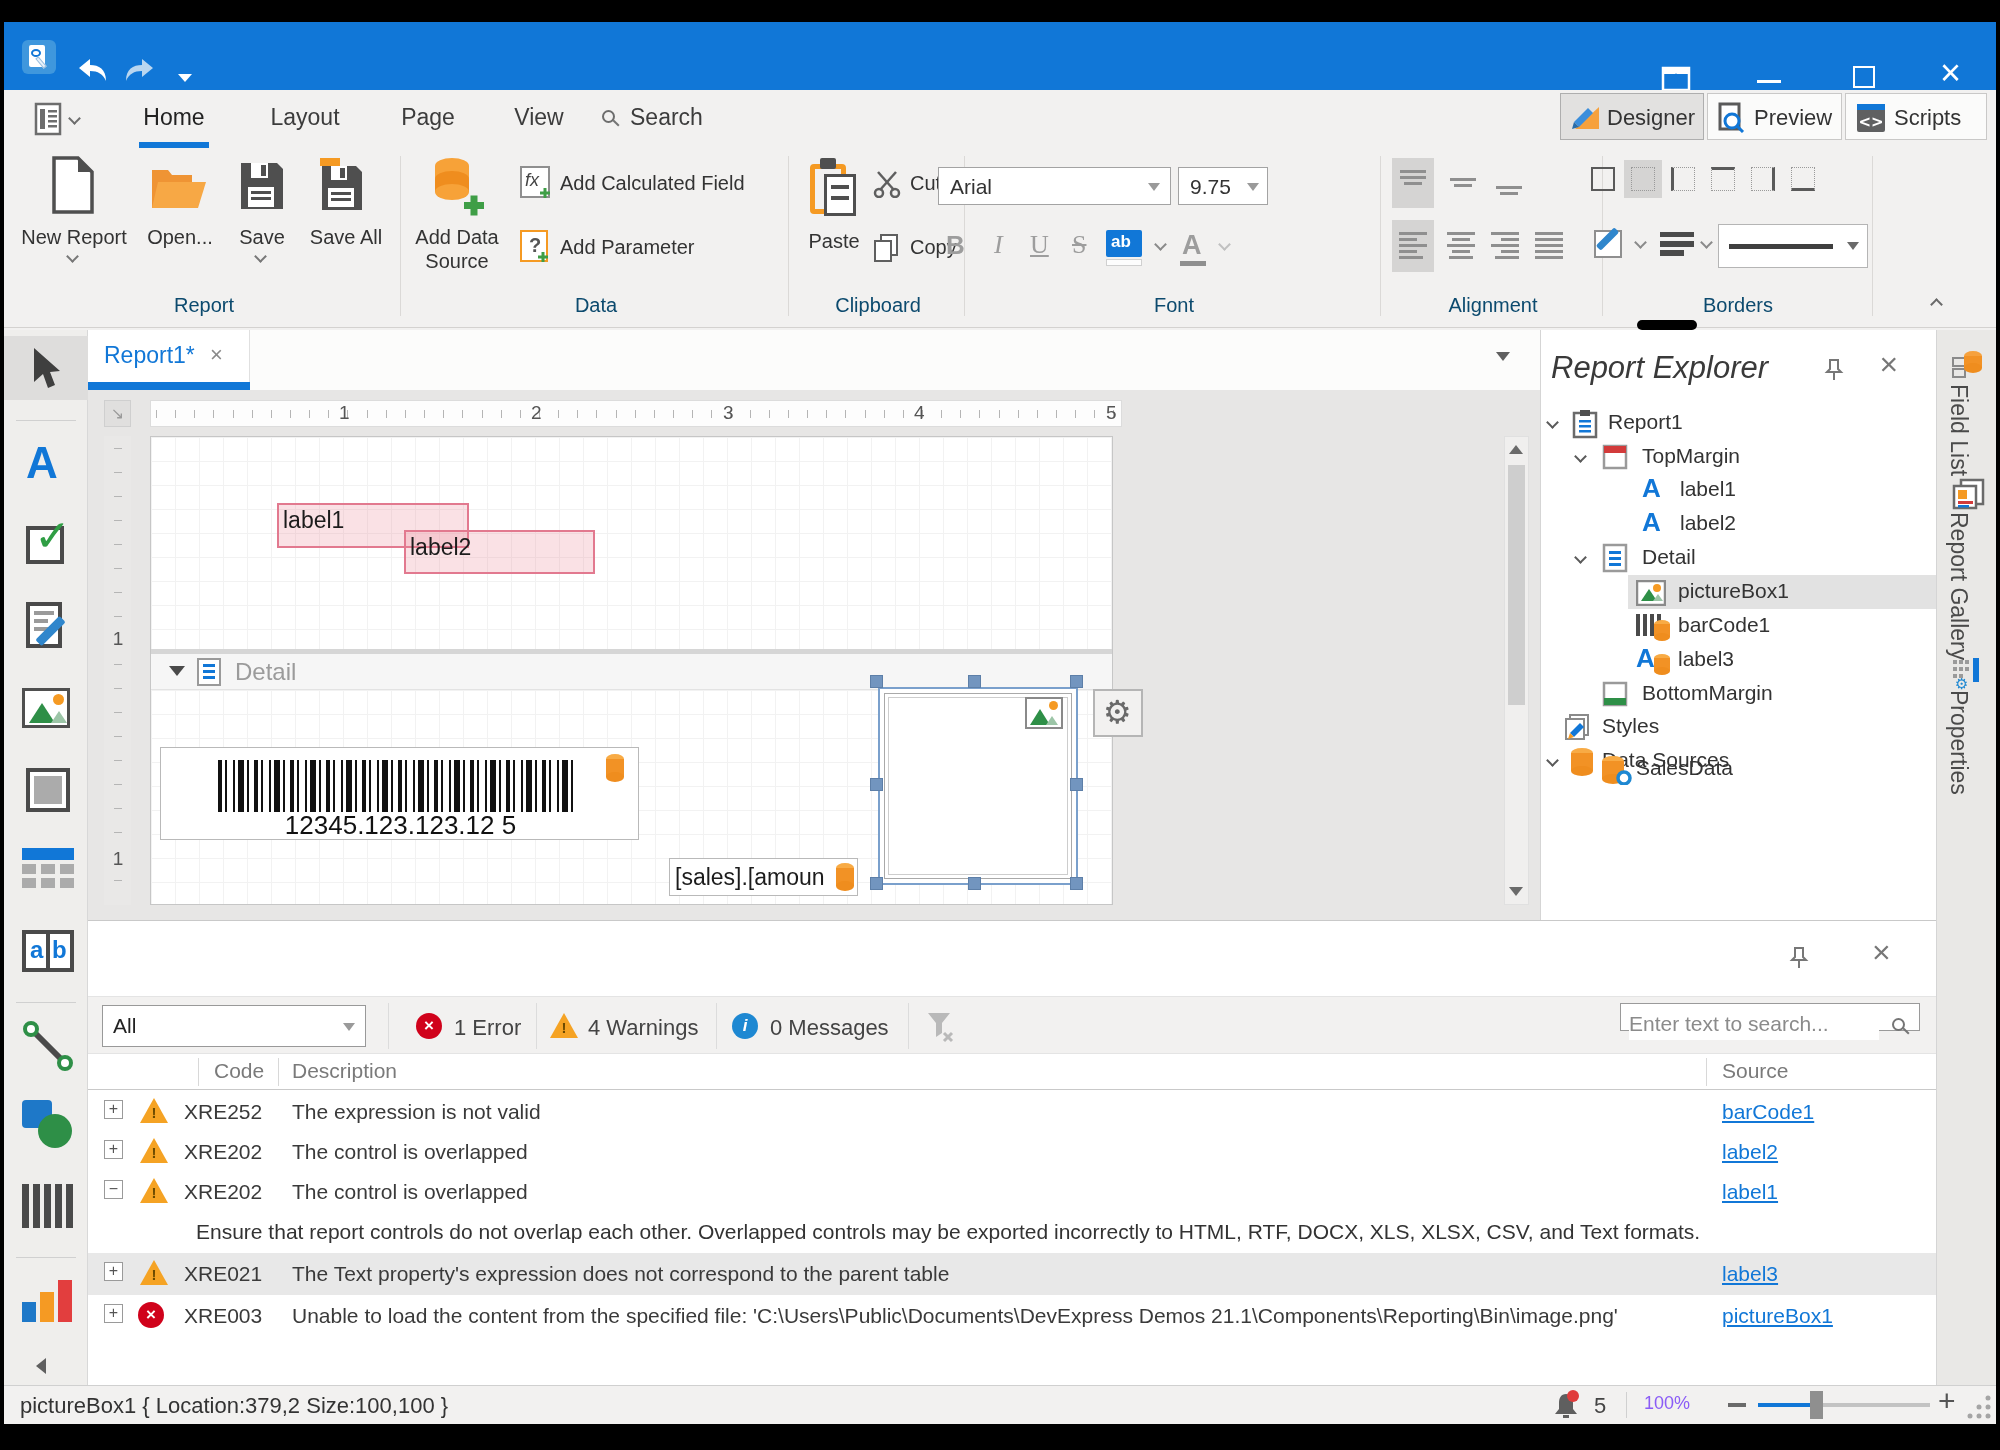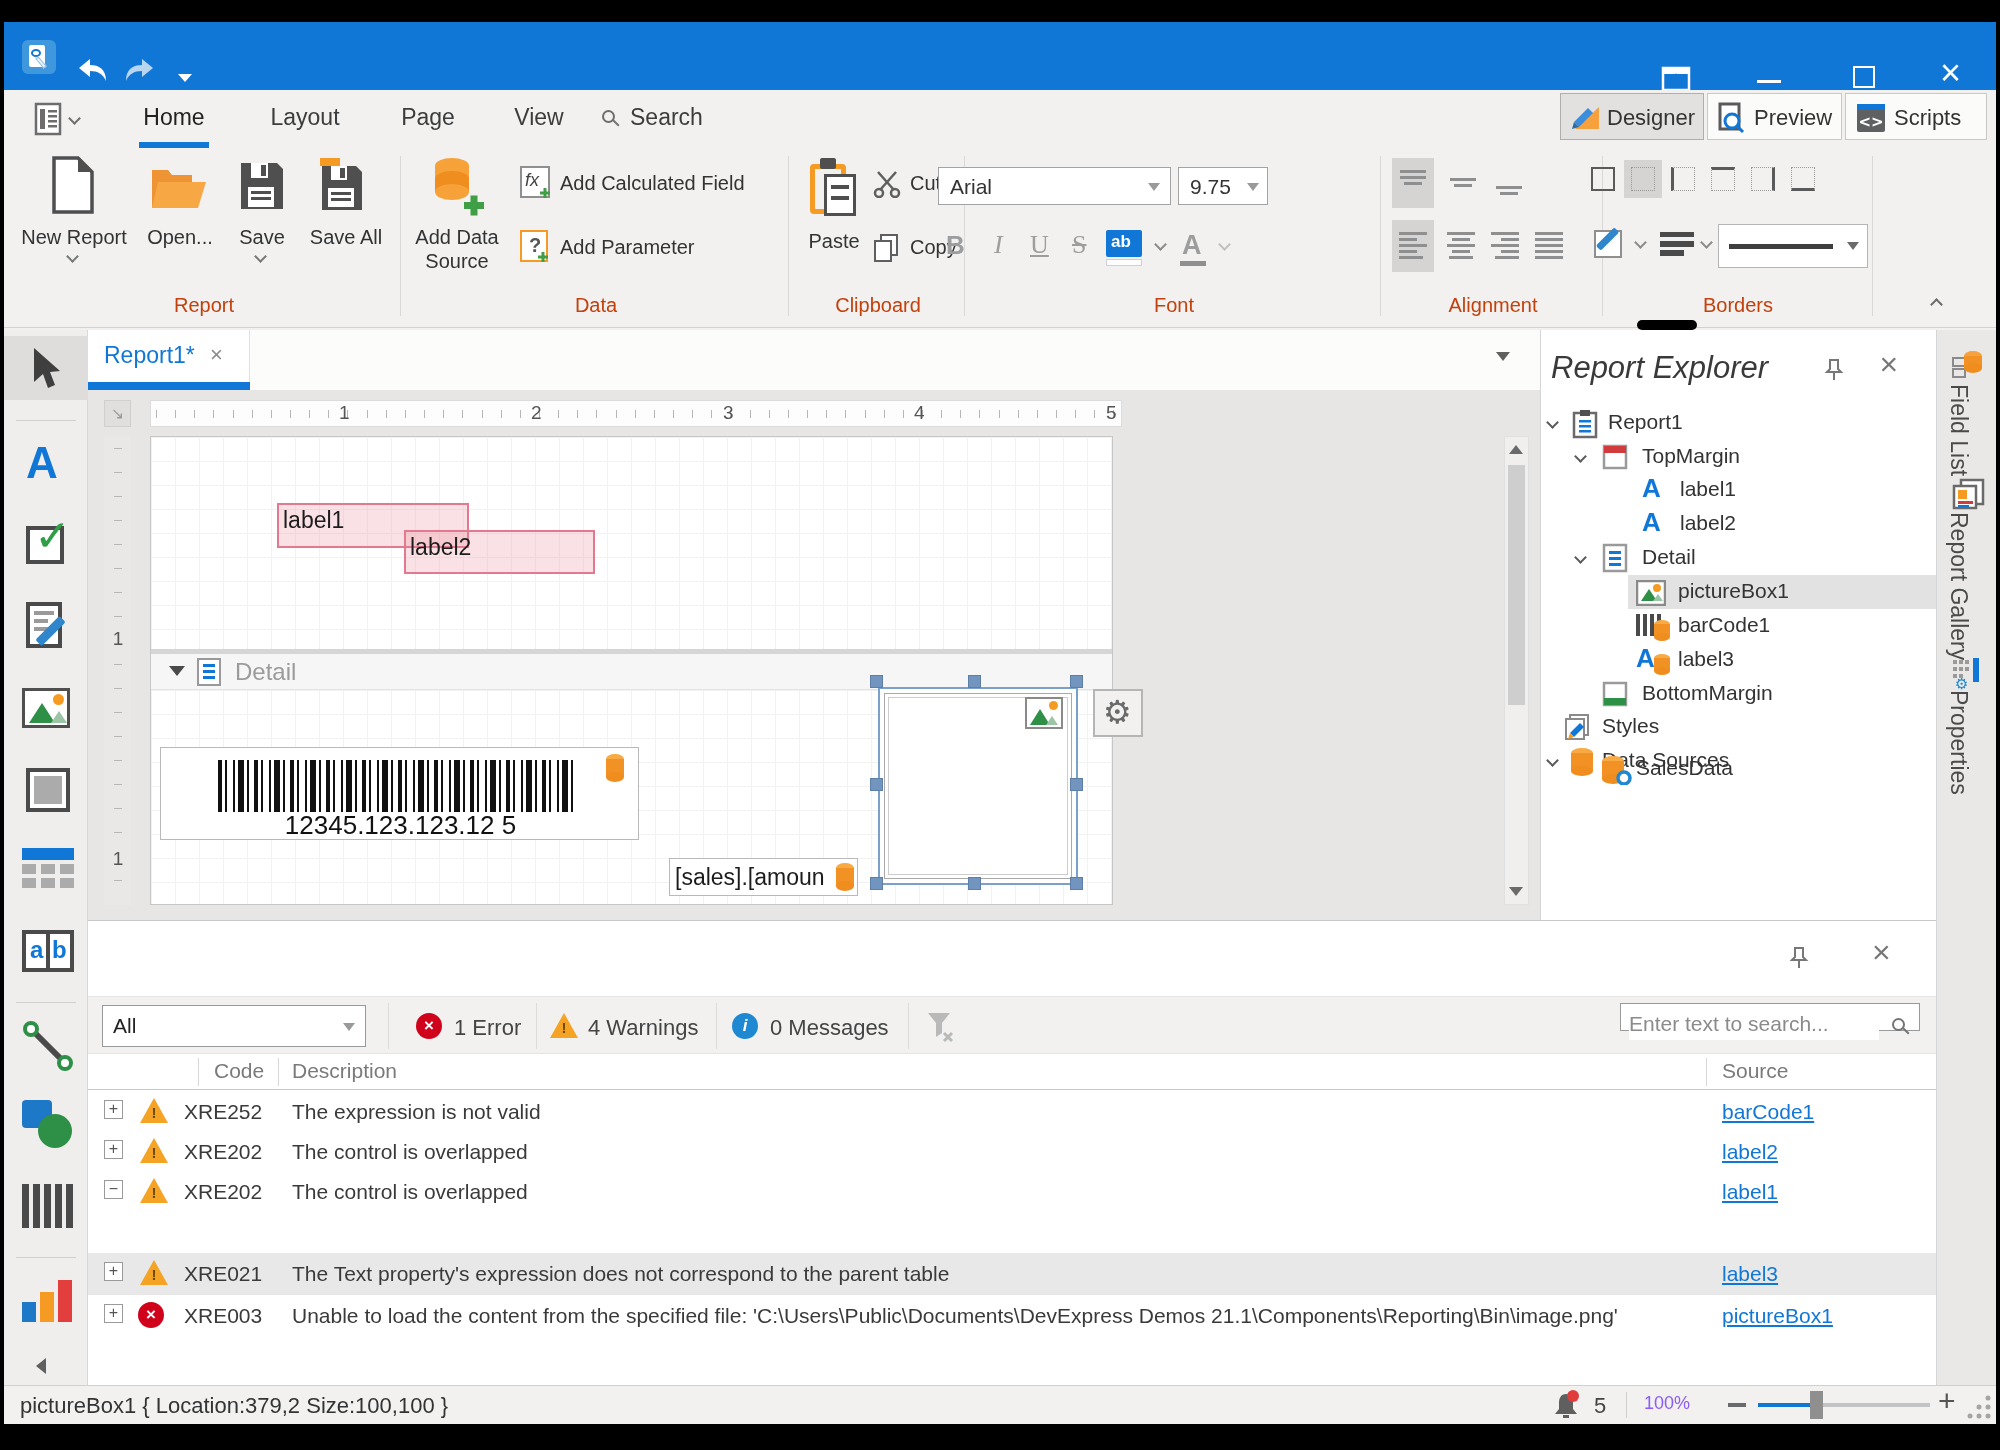--- a/index.html
+++ b/index.html
@@ -18,21 +18,21 @@
   .err-ic { position:absolute; width:26px; height:26px; border-radius:50%; background:#d0021b; color:#fff; font-weight:bold; font-size:17px; line-height:25px; text-align:center; }
   .info-ic { position:absolute; width:26px; height:26px; border-radius:50%; background:#1e88d2; color:#fff; font-weight:bold; font-size:17px; line-height:25px; text-align:center; font-style:italic; }
   .warn-ic { position:absolute; width:28px; height:25px; }
   .warn-ic .wtri { position:absolute; left:0; top:0; width:0; height:0; border-left:14px solid transparent; border-right:14px solid transparent; border-bottom:25px solid #f5a324; }
   .warn-ic .wex { position:absolute; left:0; top:6px; width:28px; text-align:center; color:#6b4a00; font-weight:bold; font-size:15px; }
   .mag { position:absolute; width:13px; height:13px; border:2px solid #757575; border-radius:50%; }
   .mag::after { content:""; position:absolute; width:8px; height:2px; background:#757575; transform:rotate(45deg); right:-7px; bottom:-3px; }
   .tool { position:absolute; left:4px; width:84px; height:64px; }
   .trow { position:absolute; left:1540px; width:396px; height:34px; font-size:21px; color:#333; }
   .arow { position:absolute; left:88px; width:1848px; height:40px; font-size:21px; color:#3a3a3a; }
-  .gl { position:absolute; text-align:center; font-size:20px; color:#c2410c; }
+  .gl { position:absolute; text-align:center; font-size:20px; color:#0c4a6e; }
   .btn-lbl { font-size:20px; color:#333; }
   .combo { position:absolute; background:#fff; border:1px solid #a3a3a3; }
   .ticksh { position:absolute; background-image:repeating-linear-gradient(90deg,#b5b5b5 0 1px,transparent 1px 19.15px); }
   .ticksv { position:absolute; background-image:repeating-linear-gradient(180deg,#b5b5b5 0 1px,transparent 1px 24px); }
   .handle { position:absolute; width:13px; height:13px; background:#7295bf; border:1px solid #5d7fa8; }
   .albar { position:absolute; background:#8f8f8f; height:3px; }
   .bord-tile { position:absolute; width:38px; height:38px; }
   .bord-in { position:absolute; left:7px; top:7px; width:24px; height:24px; border:1px dotted #9a9a9a; }
   input::placeholder { color:#8b8b8b; }
 </style>
@@ -681,20 +681,23 @@
   <div class="arow" style="top:1172px;">
     <div class="exp" style="left:16px;top:8px;">−</div>
     <div class="warn-ic" style="left:52px;top:6px;">
         <div class="wtri"></div>
         <div class="wex">!</div>
       </div>
     <span class="t" style="left:96px;top:8px;">XRE202</span>
     <span class="t" style="left:204px;top:8px;">The control is overlapped</span>
     <span class="t link" style="left:1634px;top:8px;">label1</span>
   </div>
+  <div class="arow" style="top:1212px;">
+    <span class="t" style="left:108px;top:8px;color:#333;">Ensure that report controls do not overlap each other. Overlapped controls may be exported incorrectly to HTML, RTF, DOCX, XLS, XLSX, CSV, and Text formats.</span>
+  </div>
   <div class="arow" style="top:1253px;height:42px;background:#e8e8e8;">
     <div class="exp" style="left:16px;top:9px;">+</div>
     <div class="warn-ic" style="left:52px;top:7px;">
         <div class="wtri"></div>
         <div class="wex">!</div>
       </div>
     <span class="t" style="left:96px;top:9px;">XRE021</span>
     <span class="t" style="left:204px;top:9px;">The Text property's expression does not correspond to the parent table</span>
     <span class="t link" style="left:1634px;top:9px;">label3</span>
   </div>

